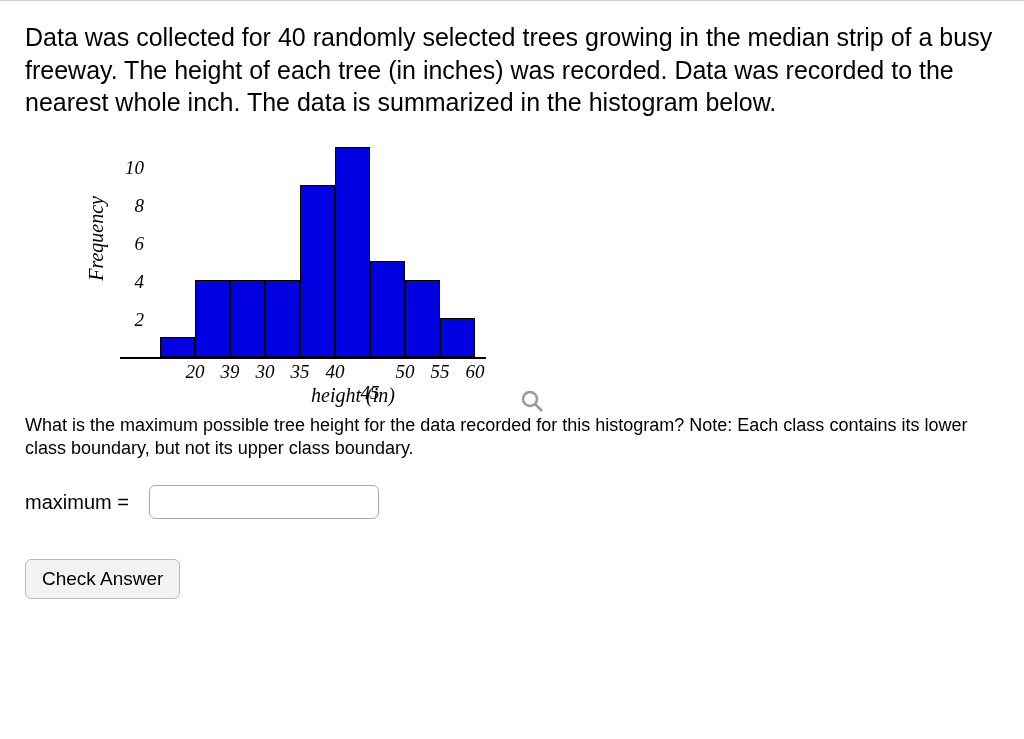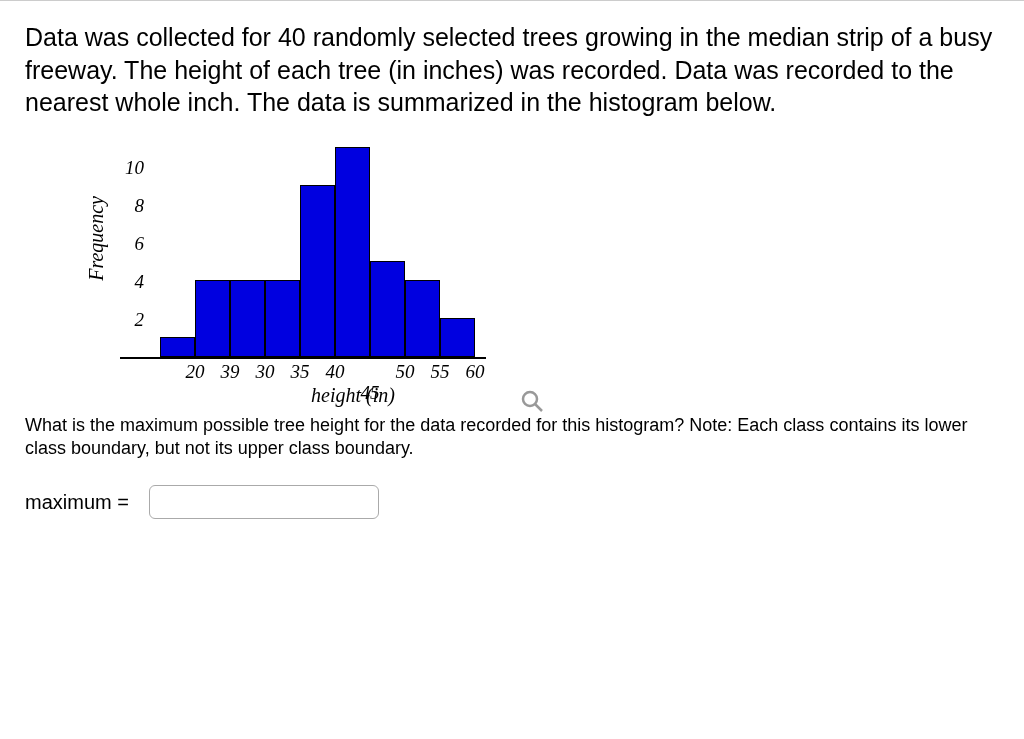--- a/index.html
+++ b/index.html
@@ -198,14 +198,15 @@
     </div>
   </div>
 
   <div class="question-text">What is the maximum possible tree height for the data recorded for this histogram? Note: Each class contains its lower class boundary, but not its upper class boundary.</div>
 
   <div class="answer-row">
     <span>maximum =</span>
     <input type="text" class="answer-input" value="" style="">
   </div>
 
+  <button class="check-button">Check Answer</button>
 
 </div>
 
 </body></html>

